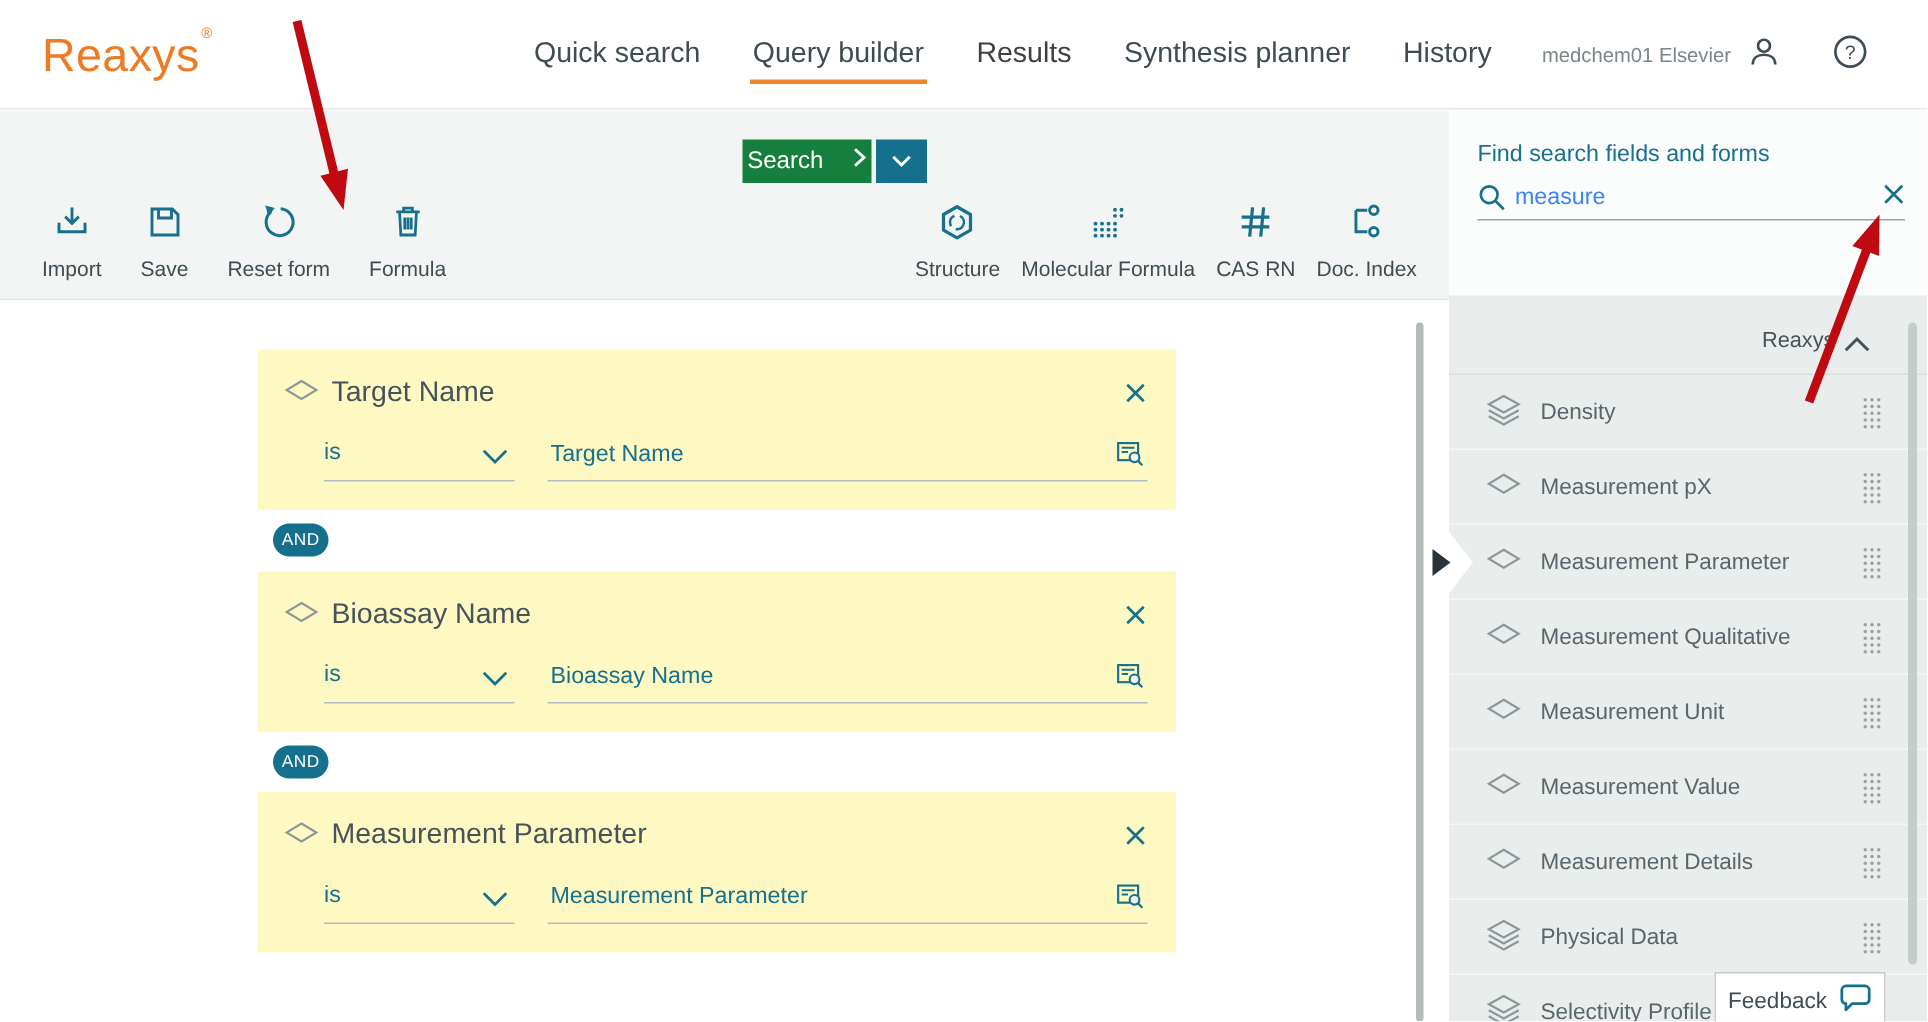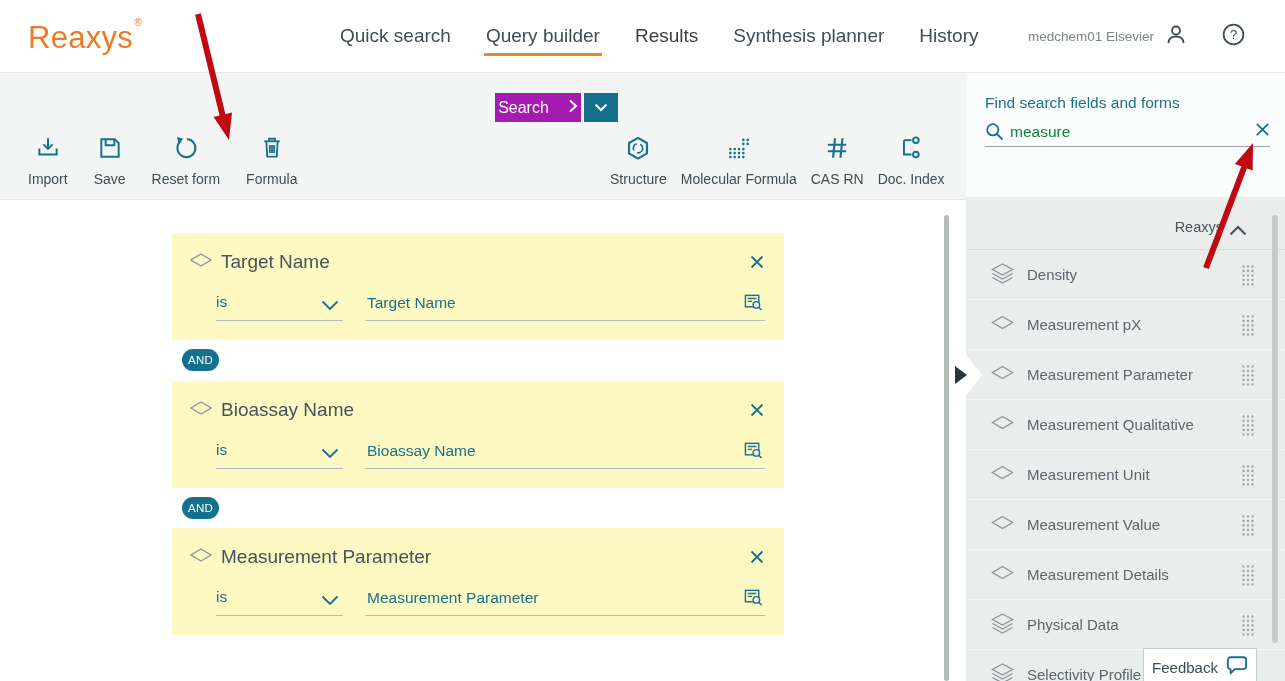--- a/index.html
+++ b/index.html
@@ -4,37 +4,37 @@
 <style>
   * { margin:0; padding:0; box-sizing:border-box; }
   html,body { width:1285px; height:681px; }
   body { font-family:"Liberation Sans", sans-serif; color:#3f4c52; background:#fff; }
   #app { position:relative; width:1285px; height:681px; overflow:hidden; background:#fff; }
 
   
   .header { position:absolute; left:0; top:0; width:1285px; height:73px; background:#fff; border-bottom:1px solid #e4e7e7; }
   .logo { position:absolute; left:28px; top:17px; font-size:31px; color:#ee7b23; letter-spacing:.3px; cursor:pointer; }
   .logo sup { font-size:10px; vertical-align:22px; margin-left:1px; }
-  .nav { position:absolute; left:338px; top:0; height:72px; display:flex; gap:31px; align-items:center; }
+  .nav { position:absolute; left:354px; top:0; height:72px; display:flex; gap:31px; align-items:center; }
   .nav-item { font-size:19px; color:#3f4c52; position:relative; padding:22px 2px; cursor:pointer; white-space:nowrap; }
   .nav-item.active::after { content:""; position:absolute; left:0; right:0; bottom:13px; height:3px; background:#f0862c; }
   .nav-item.disabled { color:#404040; }
   .user-block { position:absolute; right:97px; top:0; height:72px; display:flex; align-items:center; gap:10px; }
   .user-name { font-size:13.5px; color:#7b8588; }
   .icon-btn { background:none; border:none; cursor:pointer; padding:0; display:flex; align-items:center; }
   .help-btn { position:absolute; right:39px; top:22px; }
 
   
   .toolbar { position:absolute; left:0; top:73px; width:966px; height:127px; background:#f3f5f5; border-bottom:1px solid #e1e5e5; }
   .tool-group-left { position:absolute; left:28px; bottom:12px; display:flex; gap:26px; }
   .tool-group-right { position:absolute; left:610px; bottom:12px; display:flex; gap:14px;justify-content:center; }
   .tool-btn { background:none; border:none; cursor:pointer; display:flex; flex-direction:column; align-items:center; gap:7px; font-family:inherit; }
   .tool-btn .lbl { font-size:14px; color:#3f4c52; white-space:nowrap; }
   .search-split { position:absolute; right:348px; top:20px; display:flex; gap:3px; }
-  .btn-search { background:#a21caf; color:#fff; border:none; font-family:inherit; font-size:16px; width:86px; height:29px; cursor:pointer; display:flex; align-items:center; justify-content:center; gap:19px; }
+  .btn-search { background:#15803d; color:#fff; border:none; font-family:inherit; font-size:16px; width:86px; height:29px; cursor:pointer; display:flex; align-items:center; justify-content:center; gap:19px; }
   .btn-search-dd { background:#15708d; border:none; width:34px; height:29px; cursor:pointer; display:flex; align-items:center; justify-content:center; }
 
   
   .card { position:absolute; left:172px; width:612px; height:107px; background:#fef9c3; }
   .card1 { top:233px; } .card2 { top:381px; } .card3 { top:528px; }
   .card-title-row { position:absolute; left:18px; top:18px; display:flex; align-items:center; gap:9px; }
   .card-title { font-size:19px; color:#46535a; }
   .card-close { position:absolute; right:20px; top:22px; background:none; border:none; cursor:pointer; }
   .op-select { position:absolute; left:44px; top:54px; width:127px; height:34px; border-bottom:1px solid #b3bdbf; cursor:pointer; background:none; }
   .op-select .op-text { position:absolute; left:0; top:6px; font-size:15.5px; color:#17718c; }
@@ -46,21 +46,21 @@
   .and-pill { position:absolute; left:182px; width:37px; height:22px; background:#15708d; color:#fff; border:none; border-radius:11px; font-family:inherit; font-size:11.5px; font-weight:normal; cursor:pointer; letter-spacing:.3px; }
   .pill1 { top:349px; } .pill2 { top:497px; }
   .main-scrollbar { position:absolute; left:944px; top:215px; width:5px; height:466px; background:#b4bbbb; border-radius:3px; cursor:pointer; }
 
   
   .sidebar { position:absolute; left:966px; top:73px; width:319px; height:608px; background:#e9edec; }
   .sb-top { position:absolute; left:0; top:0; width:319px; height:124px; background:#fbfcfc; }
   .sb-title { position:absolute; left:19px; top:21px; font-size:15.5px; color:#17718c; }
   .sb-search-row { position:absolute; left:19px; top:44px; width:285px; height:30px; }
   .sb-search-row .mag { position:absolute; left:0; top:5px; }
-  .sb-search-row input { position:absolute; left:25px; top:3px; width:230px; height:24px; border:none; background:transparent; outline:none; font-family:inherit; font-size:15.5px; color:#15803d; }
+  .sb-search-row input { position:absolute; left:25px; top:3px; width:230px; height:24px; border:none; background:transparent; outline:none; font-family:inherit; font-size:15.5px; color:#3b82f6; }
   .sb-clear { position:absolute; right:0px; top:5px; background:none; border:none; cursor:pointer; }
   .sb-underline { position:absolute; left:19px; top:73px; width:285px; height:1px; background:#9aa4a6; }
   .sb-group { position:absolute; left:0; top:132px; width:319px; height:45px; border-bottom:1px solid #d8dedd; cursor:pointer; }
   .sb-group .g-lbl { position:absolute; right:62px; top:14px; font-size:14.5px; color:#46535a; }
   .sb-group .g-chev { position:absolute; right:38px; top:17px; }
   .sb-list { position:absolute; left:0; top:177px; width:319px; }
   .sb-row { position:relative; width:319px; height:50px; border-bottom:1px solid #f4f7f6; cursor:pointer; }
   .sb-row .row-icon { position:absolute; left:25px; top:15px; }
   .sb-row .row-icon.stack { top:13px; }
   .sb-row .row-lbl { position:absolute; left:61px; top:16px; font-size:15px; color:#5a666c; white-space:nowrap; }

